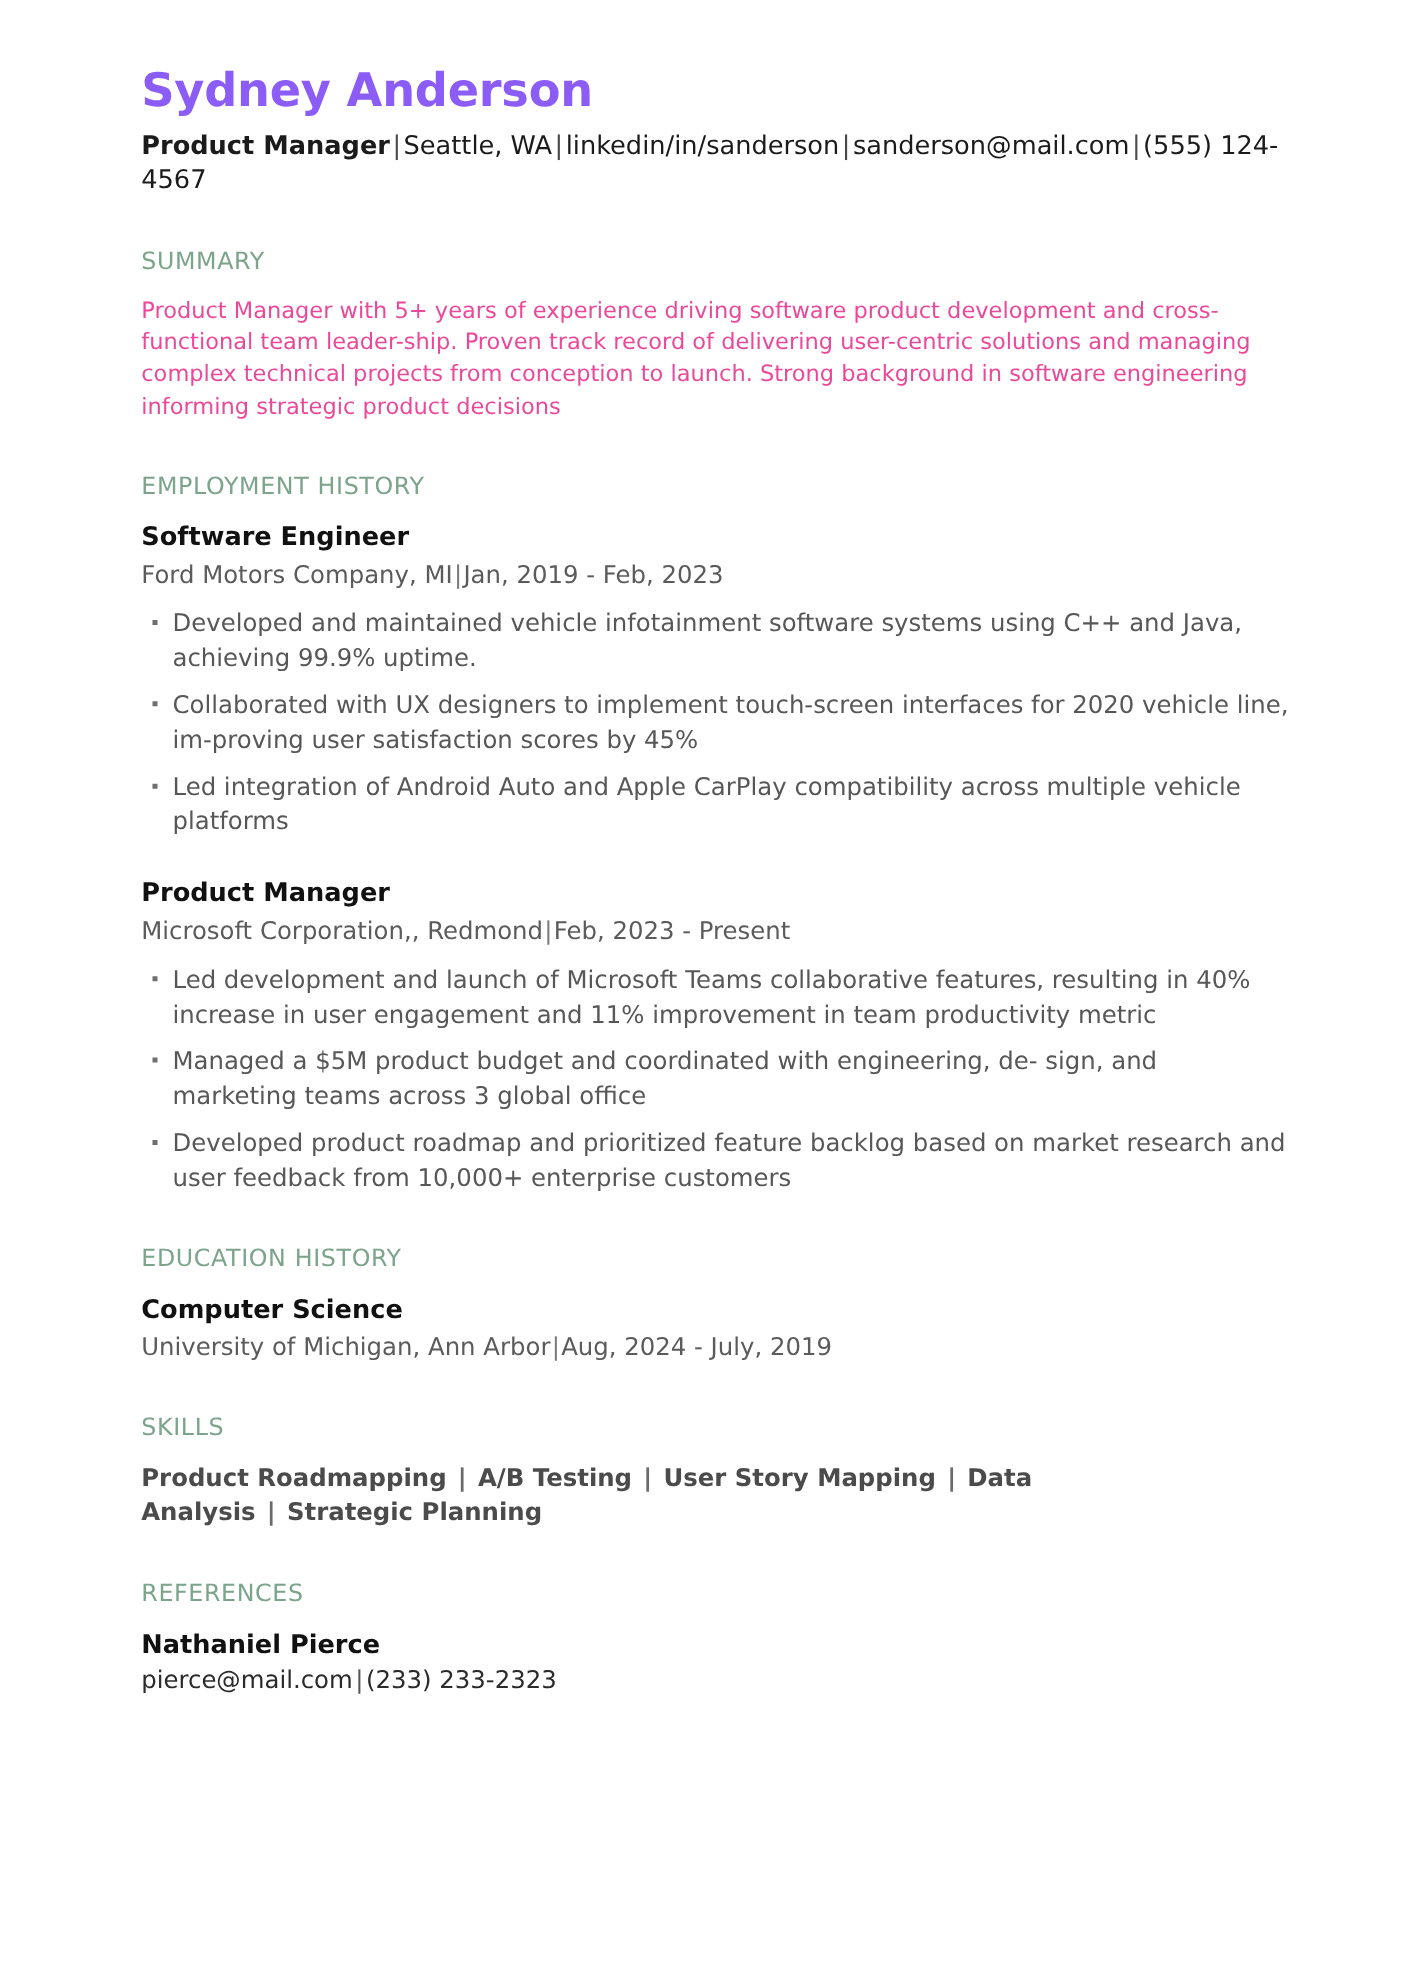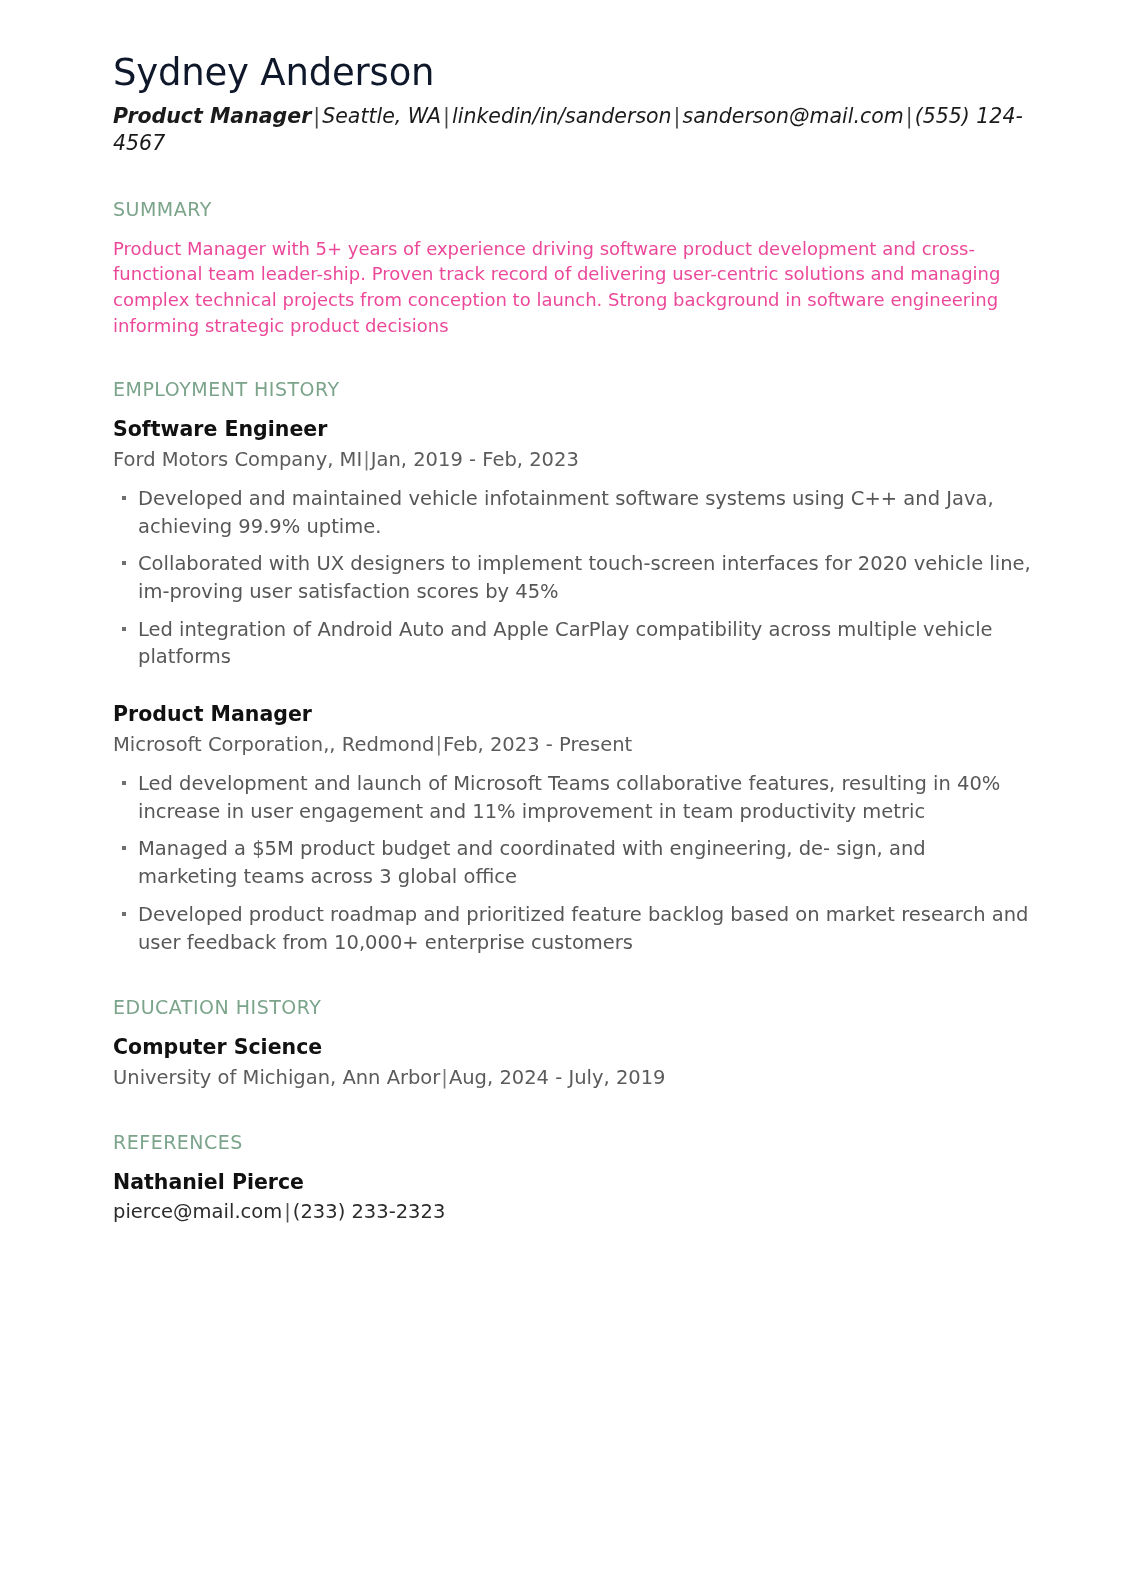--- a/index.html
+++ b/index.html
@@ -21,32 +21,31 @@
   .content {
     position: absolute;
     left: 113px;
     top: 52px;
     width: 918px;
   }
 
   
   .name {
     font-size: 37px;
-    font-weight: 400;
-    color: #0f172a;
+    font-weight: 700;
+    color: #8b5cf6;
     letter-spacing: -0.2px;
     line-height: 1.15;
     margin: 0 0 8px 0;
   }
   .contact-line {
     font-size: 20.5px;
     color: #1b1b1b;
     line-height: 1.35;
     margin: 0;
-    font-style: italic;
   }
   .contact-line .role {
     font-weight: 700;
   }
   .contact-line .sep {
     color: #4a4a4a;
     padding: 0 2px;
   }
 
   
@@ -202,20 +201,26 @@
     <div class="section">
       <h2 class="section-title">EDUCATION HISTORY</h2>
       <div class="entry">
         <h3 class="entry-title">Computer Science</h3>
         <p class="entry-sub">
           <span>University of Michigan, Ann Arbor</span><span class="sep">|</span><span>Aug, 2024 - July, 2019</span>
         </p>
       </div>
     </div>
 
+    <div class="section">
+      <h2 class="section-title">SKILLS</h2>
+      <p class="skills-line">
+        <span>Product Roadmapping</span><span class="sk-sep">|</span><span>A/B Testing</span><span class="sk-sep">|</span><span>User Story Mapping</span><span class="sk-sep">|</span><span>Data Analysis</span><span class="sk-sep">|</span><span>Strategic Planning</span>
+      </p>
+    </div>
 
     <div class="section">
       <h2 class="section-title">REFERENCES</h2>
       <div class="entry">
         <h3 class="ref-name">Nathaniel Pierce</h3>
         <p class="ref-contact">
           <span>pierce@mail.com</span><span class="sep">|</span><span>(233) 233-2323</span>
         </p>
       </div>
     </div>

